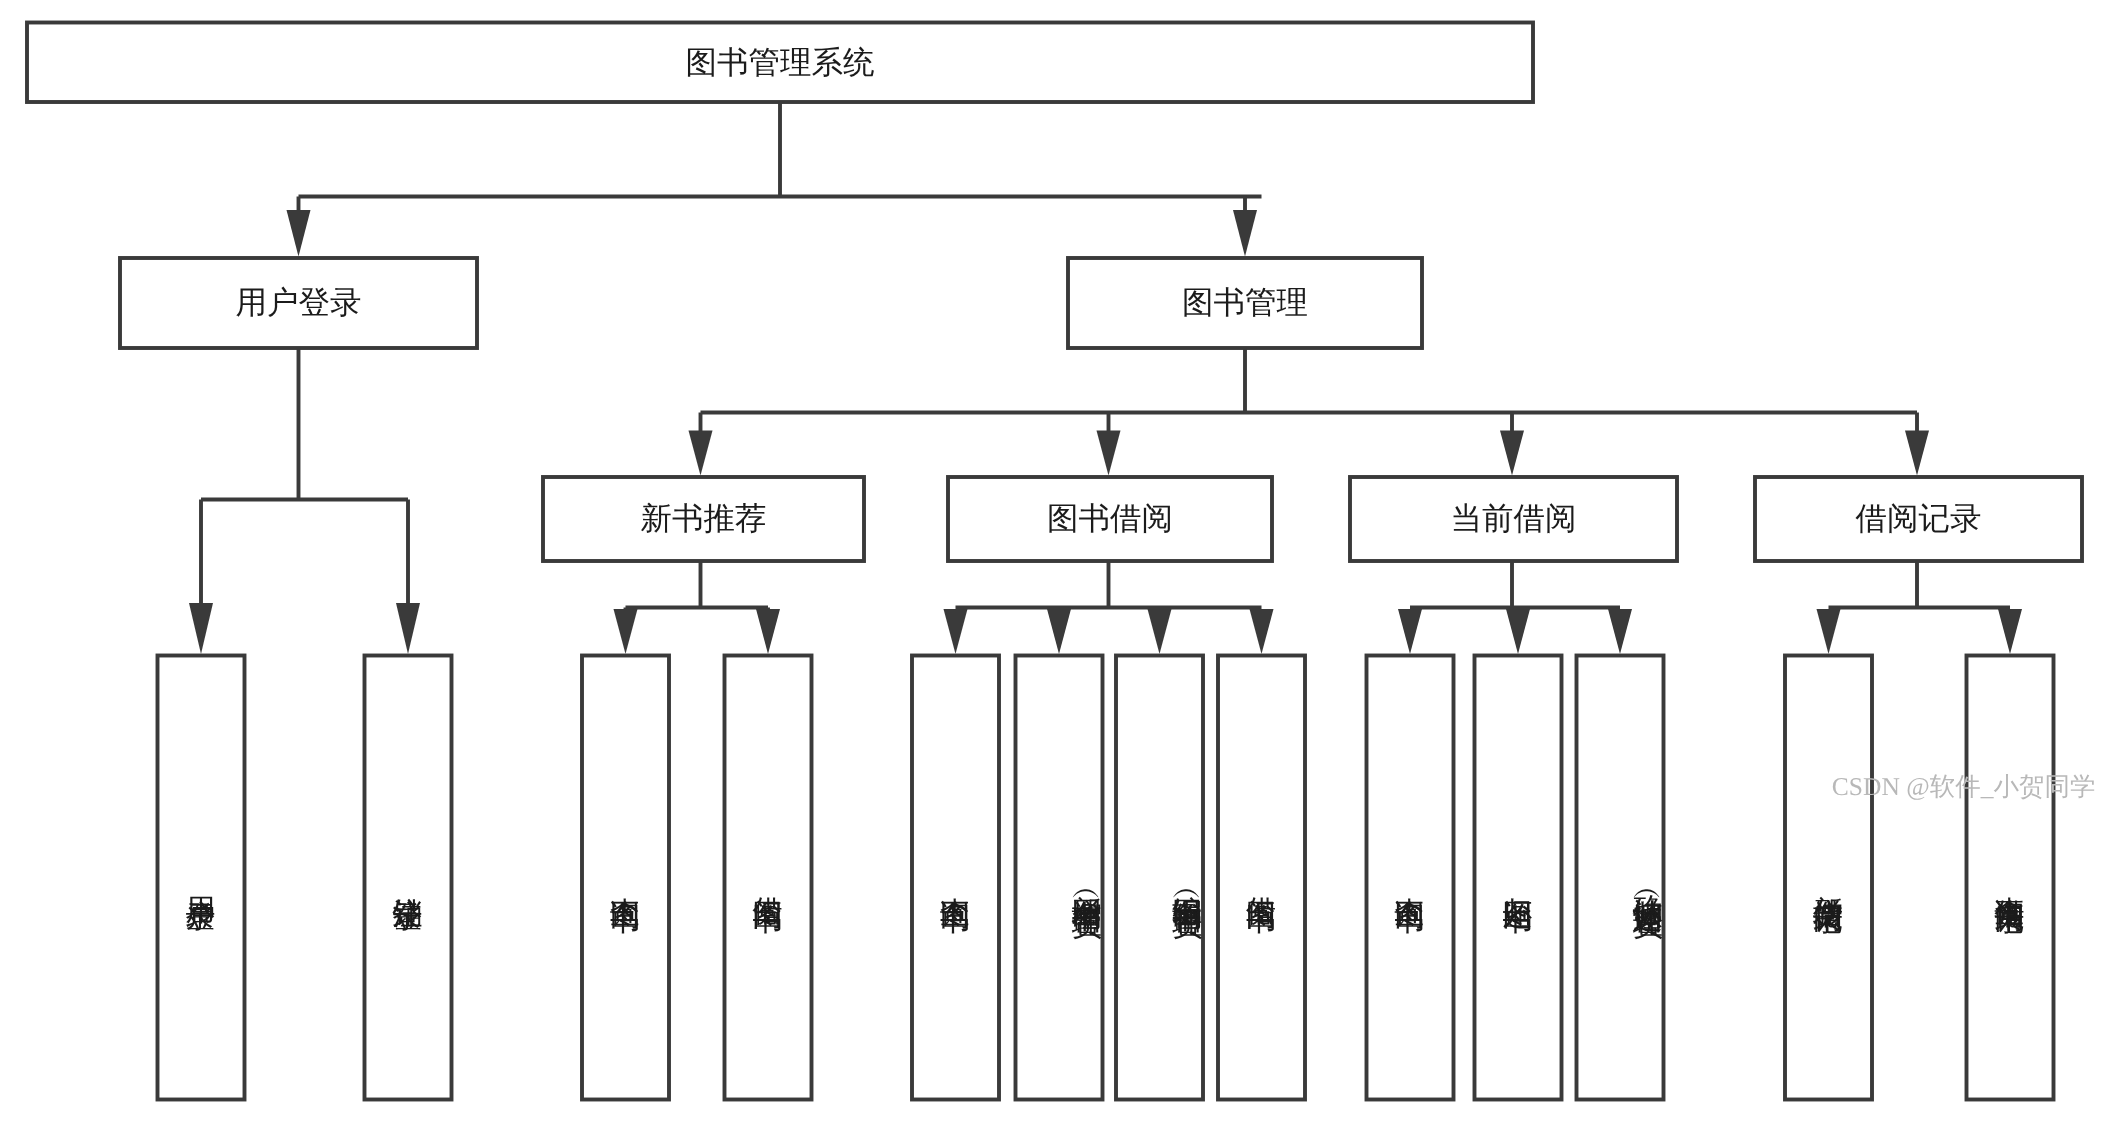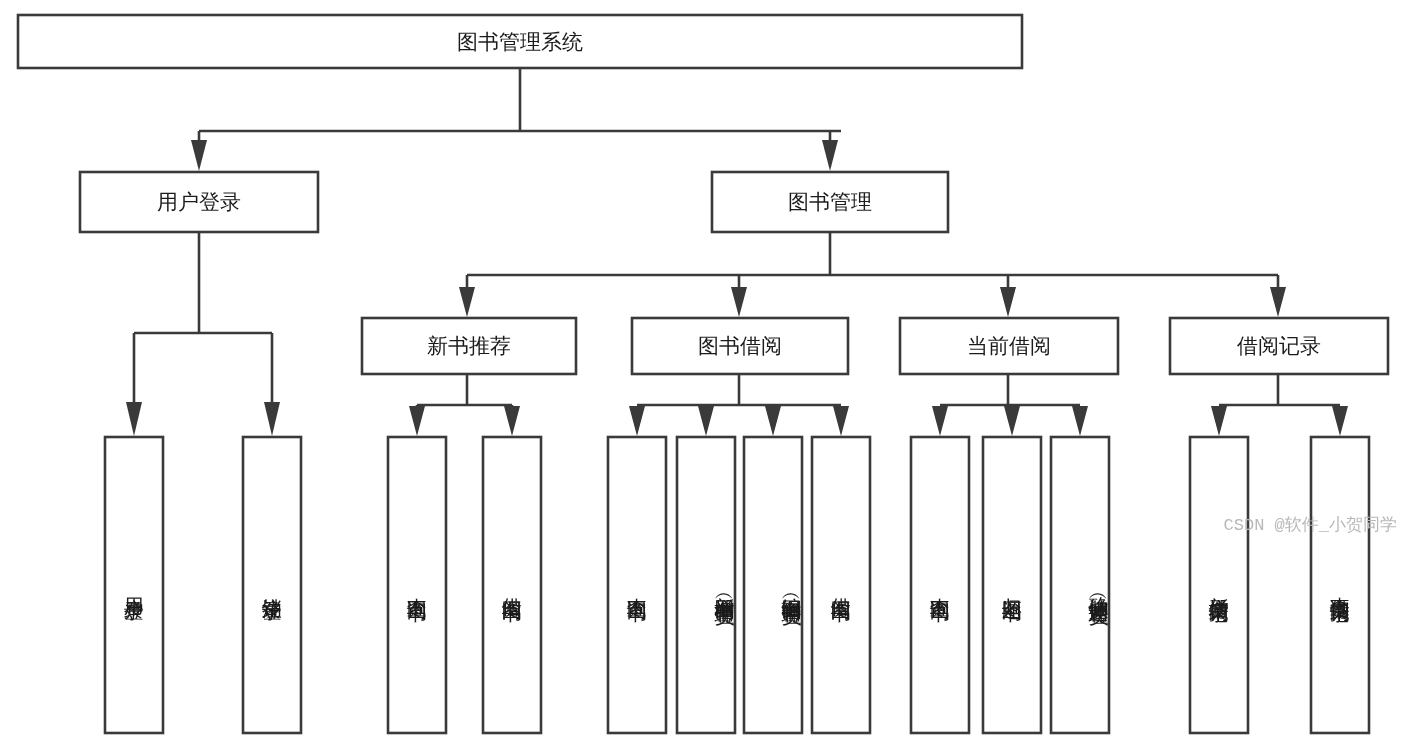--- a/index.html
+++ b/index.html
@@ -59,21 +59,21 @@
     color: #1b1b1b;
     letter-spacing: 1.5px;
     white-space: nowrap;
     text-align: center;
     pointer-events: none;
   }
   .watermark {
     position: absolute;
     right: 8px;
     bottom: 4px;
-    font-family: Liberation Mono, monospace;
+    font-family: Liberation Serif, serif;
     font-size: 17px;
     color: #b8b8b8;
     white-space: nowrap;
   }
 </style>
 </head>
 <body>
 
 <div id="diagram-root">
 

